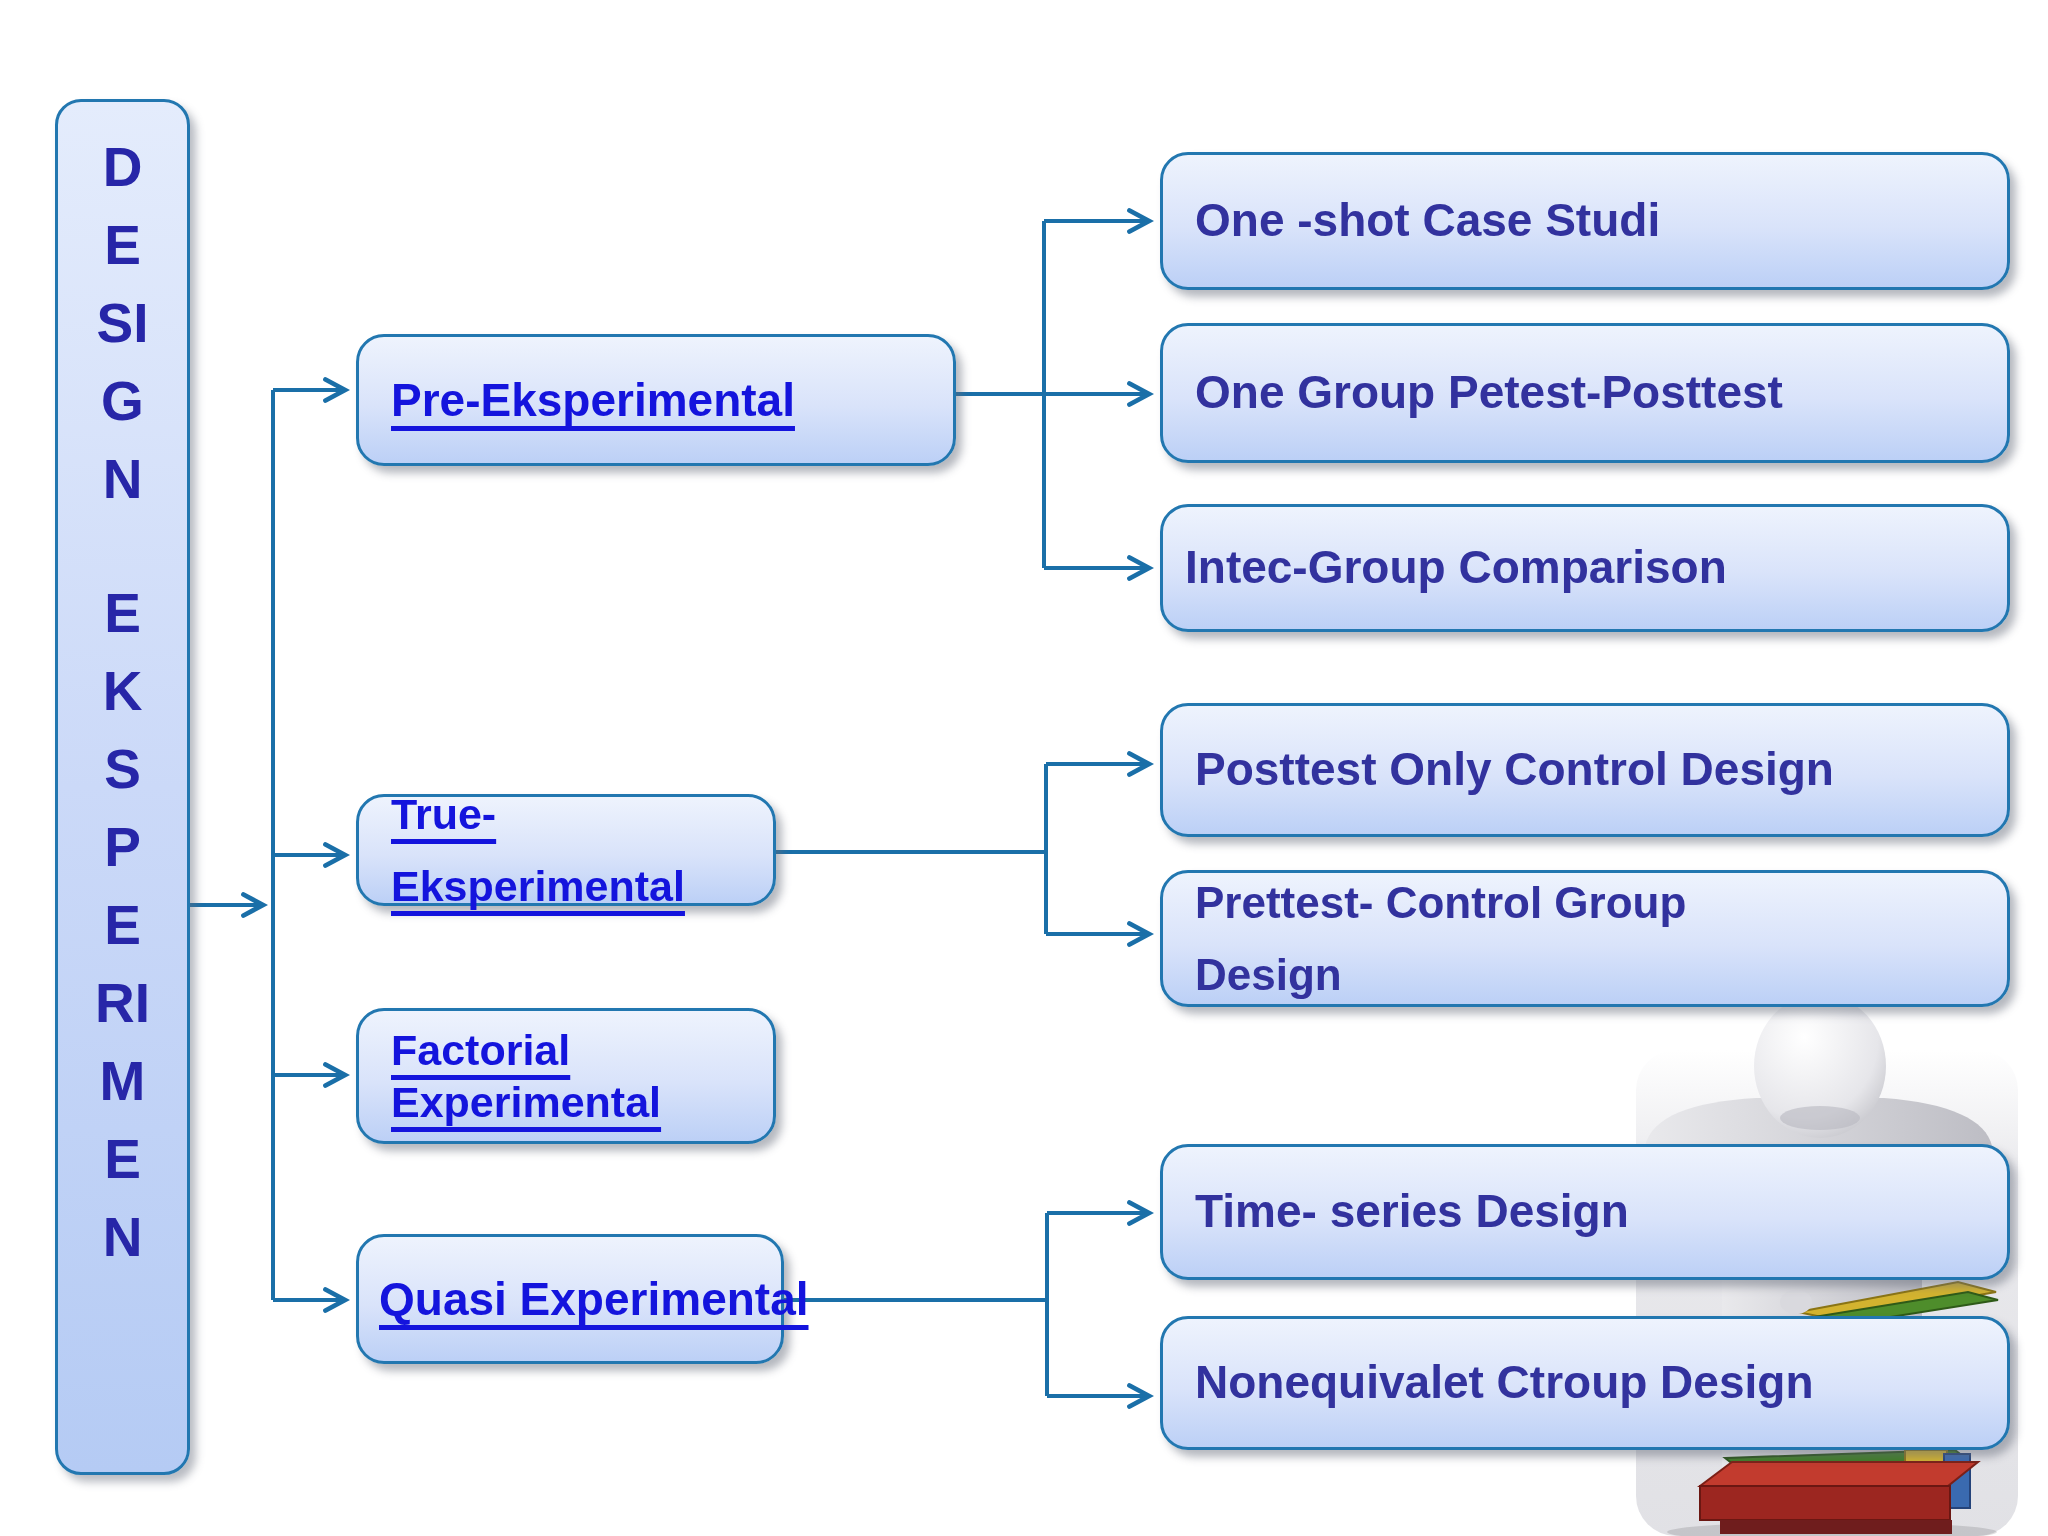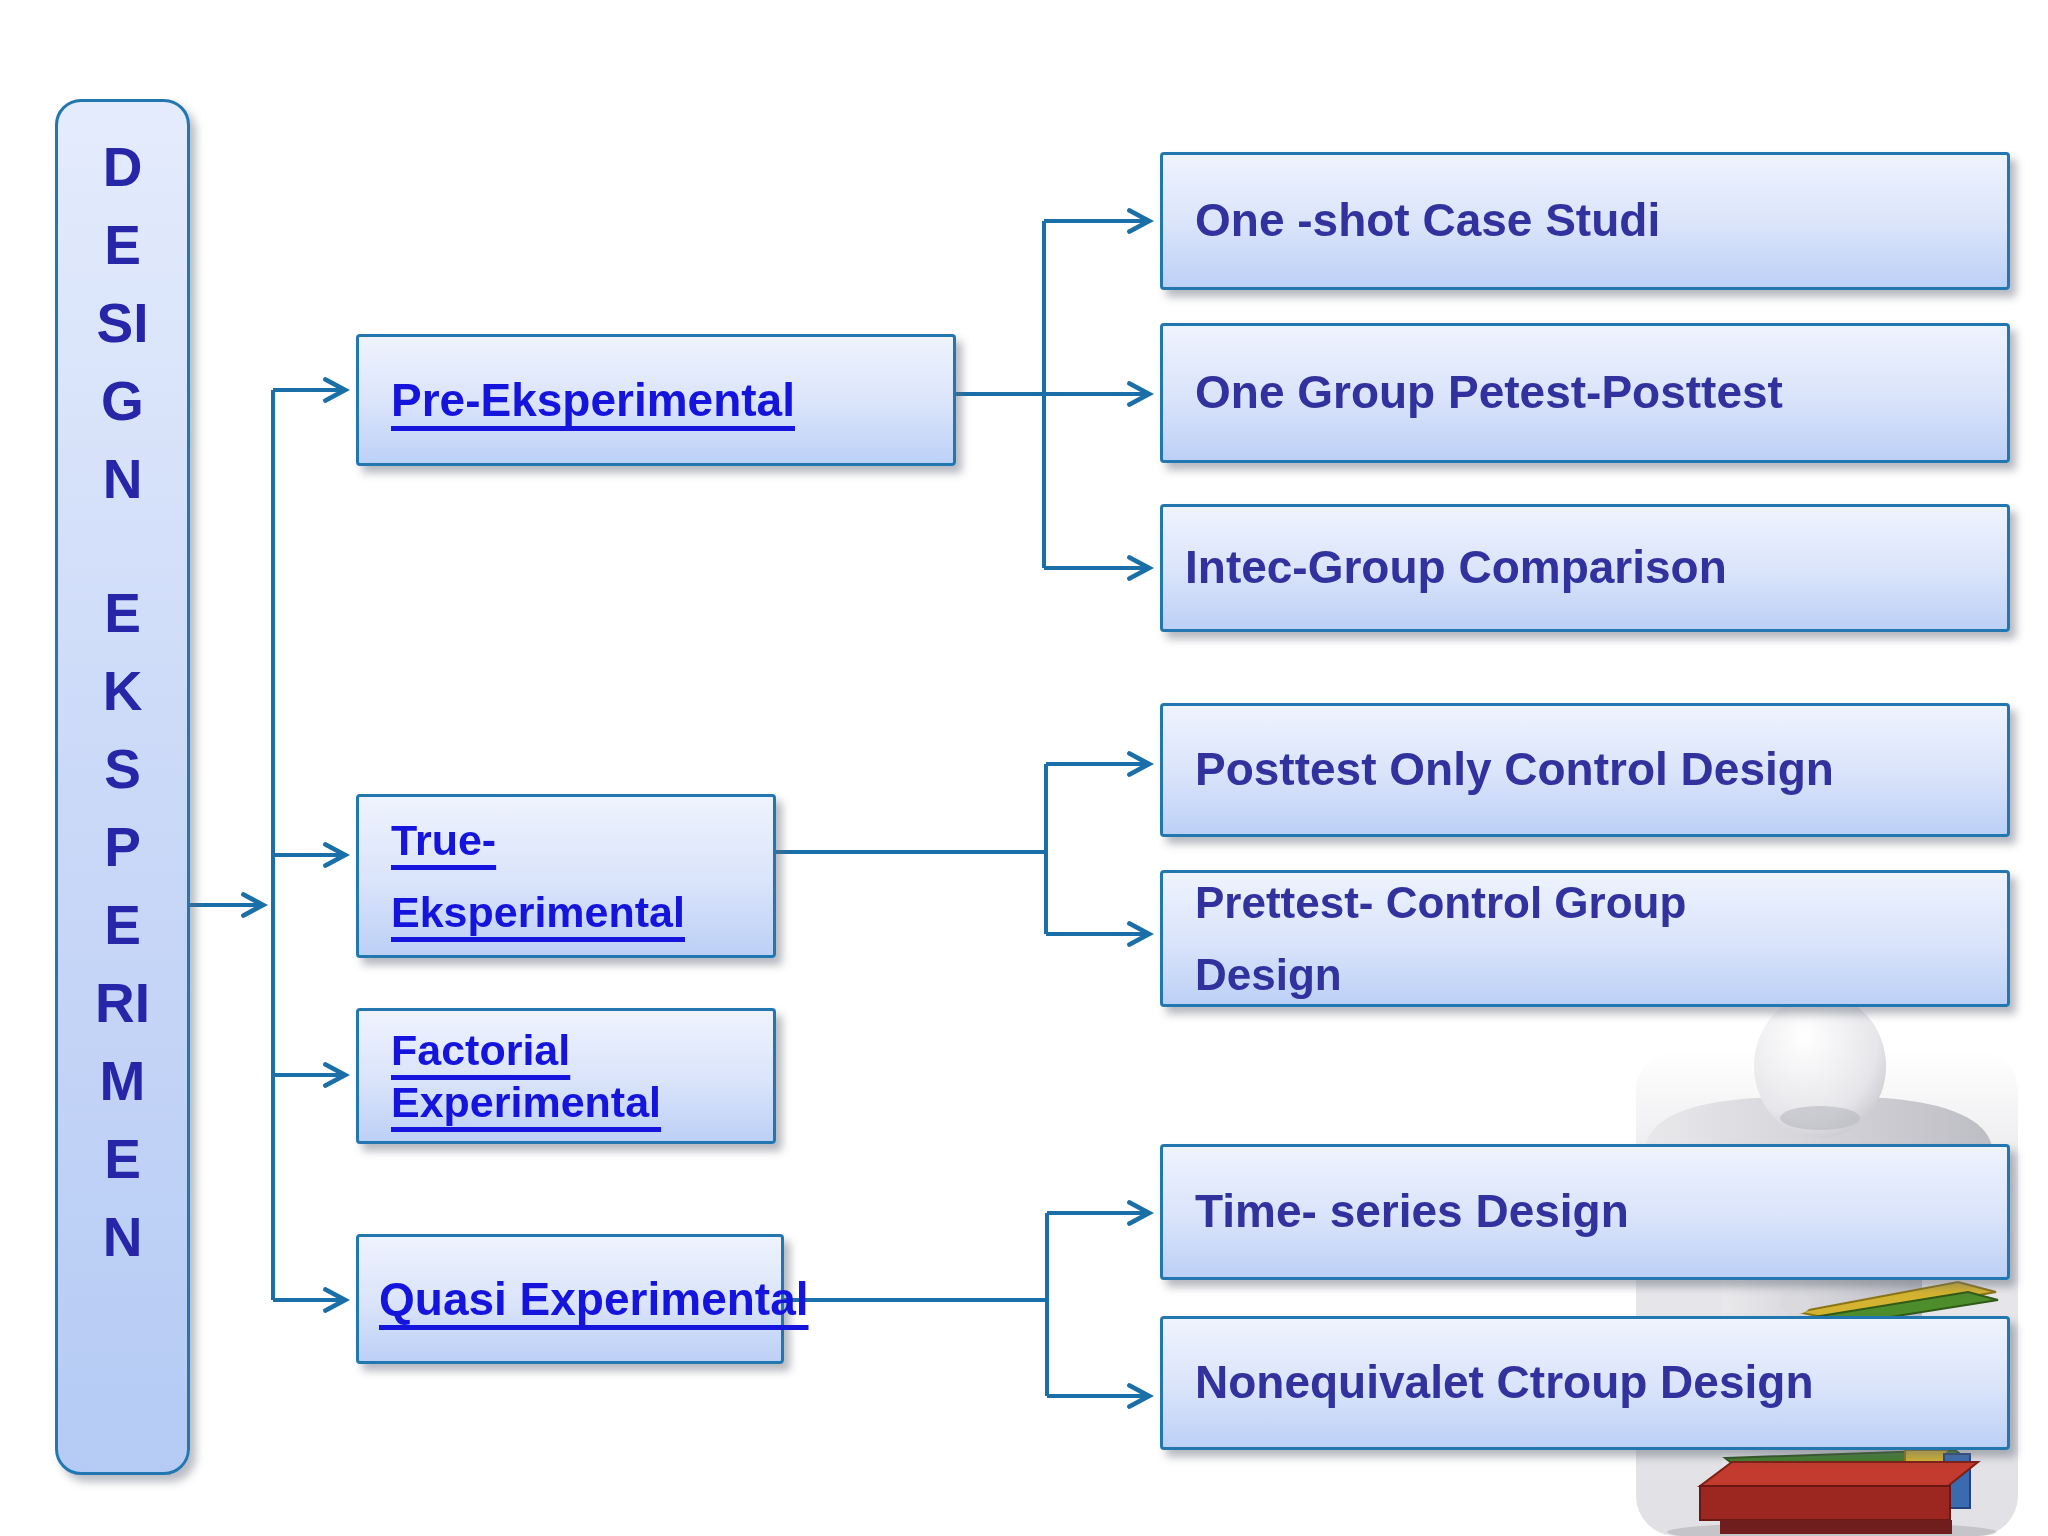--- a/index.html
+++ b/index.html
@@ -5,21 +5,21 @@
   html,body{margin:0;padding:0;}
   body{
     width:2048px;height:1536px;position:relative;overflow:hidden;
     background:#ffffff;
     font-family:"Liberation Sans", sans-serif;
   }
   
   .node{
     position:absolute;
     border:3px solid #2277b0;
-    border-radius:4px;
+    border-radius:28px;
     background:linear-gradient(180deg,#eef3fd 0%,#d9e3fa 55%,#bcd0f6 100%);
     box-shadow:6px 7px 8px rgba(100,106,122,.48);
     display:flex;flex-direction:column;justify-content:center;
     box-sizing:border-box;
     padding-left:32px;padding-right:10px;
   }
   .node .line{
     font-weight:bold;
     white-space:nowrap;
   }
@@ -55,21 +55,21 @@
     text-align:center;
     font-weight:bold;
     font-size:55px;
     line-height:78px;
     color:#2726a8;
     letter-spacing:0;
   }
   .bar-gap{height:56px;flex:none;}
   
   #node-pre        {left:356px;top:334px;width:600px;height:132px;}
-  #node-true       {left:356px;top:794px;width:420px;height:164px;gap:20px;}
+  #node-true       {left:356px;top:794px;width:420px;height:112px;gap:20px;}
   #node-factorial  {left:356px;top:1008px;width:420px;height:136px;}
   #node-quasi      {left:356px;top:1234px;width:428px;height:130px;}
   #node-oneshot    {left:1160px;top:152px;width:850px;height:138px;}
   #node-onegroup   {left:1160px;top:323px;width:850px;height:140px;}
   #node-intec      {left:1160px;top:504px;width:850px;height:128px;padding-left:22px;}
   #node-posttest   {left:1160px;top:703px;width:850px;height:134px;}
   #node-prettest   {left:1160px;top:870px;width:850px;height:137px;}
   #node-timeseries {left:1160px;top:1144px;width:850px;height:136px;}
   #node-nonequiv   {left:1160px;top:1316px;width:850px;height:134px;}
   svg.overlay{position:absolute;pointer-events:none;}

